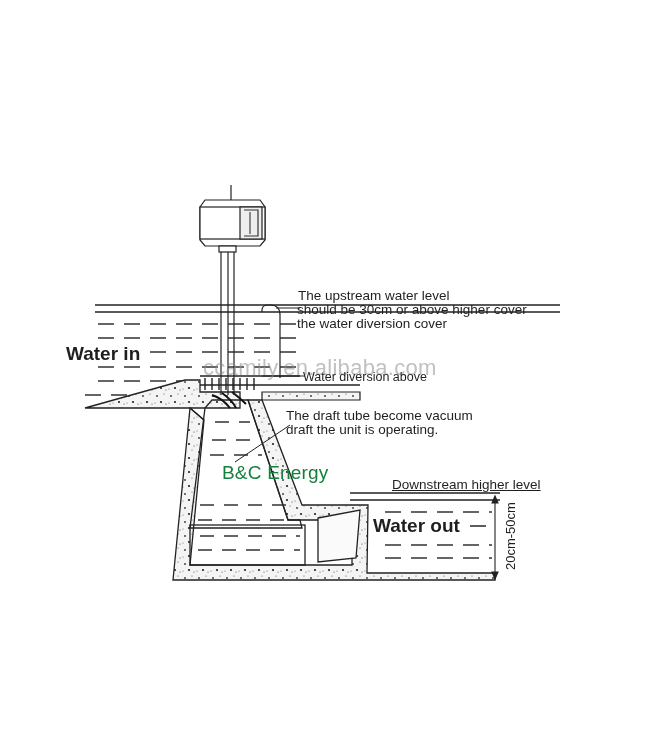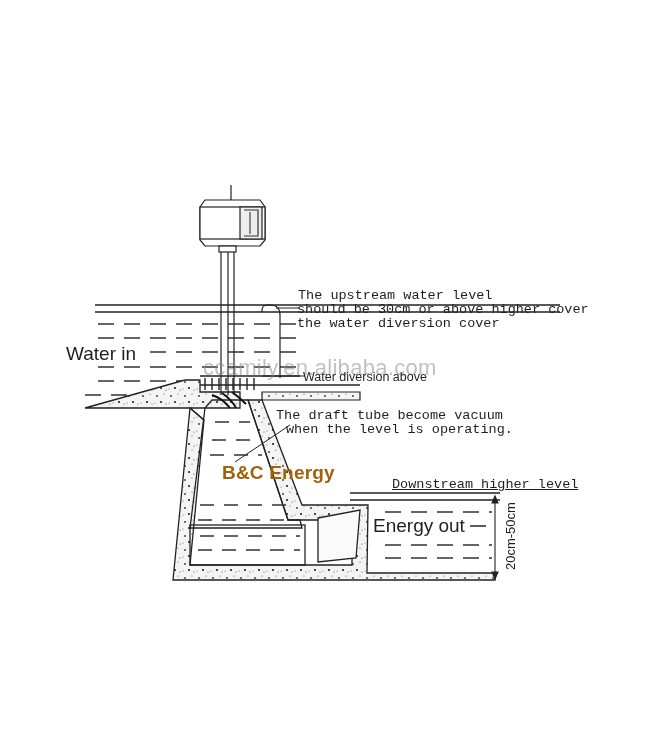--- a/index.html
+++ b/index.html
@@ -1,22 +1,22 @@
 <!DOCTYPE html>
 <html><head>
 <meta charset="utf-8">
 <style>
   html, body { margin: 0; padding: 0; background: #ffffff; }
   body { width: 667px; height: 736px; position: relative; overflow: hidden;
          font-family: "Liberation Sans", sans-serif; color: #1a1a1a; }
   #diagram { position: absolute; left: 0; top: 0; }
   .lbl { position: absolute; white-space: nowrap; color: #1f1f1f; }
-  .note { font-size: 13.5px; line-height: 14px; font-family: Liberation Mono, monospace; }
-  .big { font-size: 19px; }
-  .brand { font-size: 19px; font-weight: bold; color: #a16207; letter-spacing: 0.2px; }
+  .note { font-size: 13.5px; line-height: 14px; }
+  .big { font-size: 19px; font-weight: bold; }
+  .brand { font-size: 19px; font-weight: normal; color: #15803d; letter-spacing: 0.2px; }
   .wm { font-size: 22px; color: rgba(140,140,140,0.55); letter-spacing: 0.3px; }
   .small { font-size: 12.5px; }
   .vert { transform: rotate(-90deg); transform-origin: left top; font-size: 13px; }
 </style>
 </head>
 <body>
 
 <svg id="diagram" width="667" height="736" viewBox="0 0 667 736" xmlns="http://www.w3.org/2000/svg">
   <defs>
     <pattern id="concrete" width="14" height="14" patternUnits="userSpaceOnUse">
@@ -128,22 +128,22 @@
 <div class="lbl big" style="left:66px; top:343px;">Water in</div>
 
 <div class="lbl note" style="left:298px; top:289px;">The upstream water level</div>
 <div class="lbl note" style="left:297px; top:303px;">should be 30cm or above higher cover</div>
 <div class="lbl note" style="left:297px; top:317px;">the water diversion cover</div>
 
 <div class="lbl wm" style="left:203px; top:355px;">ccamily.en.alibaba.com</div>
 
 <div class="lbl small" style="left:303px; top:370px;">Water diversion above</div>
 
-<div class="lbl note" style="left:276px; top:409px;">The draft tube become vacuum</div>
-<div class="lbl note" style="left:286px; top:423px;">when the level is operating.</div>
+<div class="lbl note" style="left:286px; top:409px;">The draft tube become vacuum</div>
+<div class="lbl note" style="left:286px; top:423px;">draft the unit is operating.</div>
 
 <div class="lbl brand" style="left:222px; top:462px;">B&amp;C Energy</div>
 
 <div class="lbl note" style="left:392px; top:478px; text-decoration: underline;">Downstream higher level</div>
 
-<div class="lbl big" style="left:373px; top:515px;">Energy out</div>
+<div class="lbl big" style="left:373px; top:515px;">Water out</div>
 
 <div class="lbl vert" style="left:503px; top:570px;">20cm-50cm</div>
 
 </body></html>

